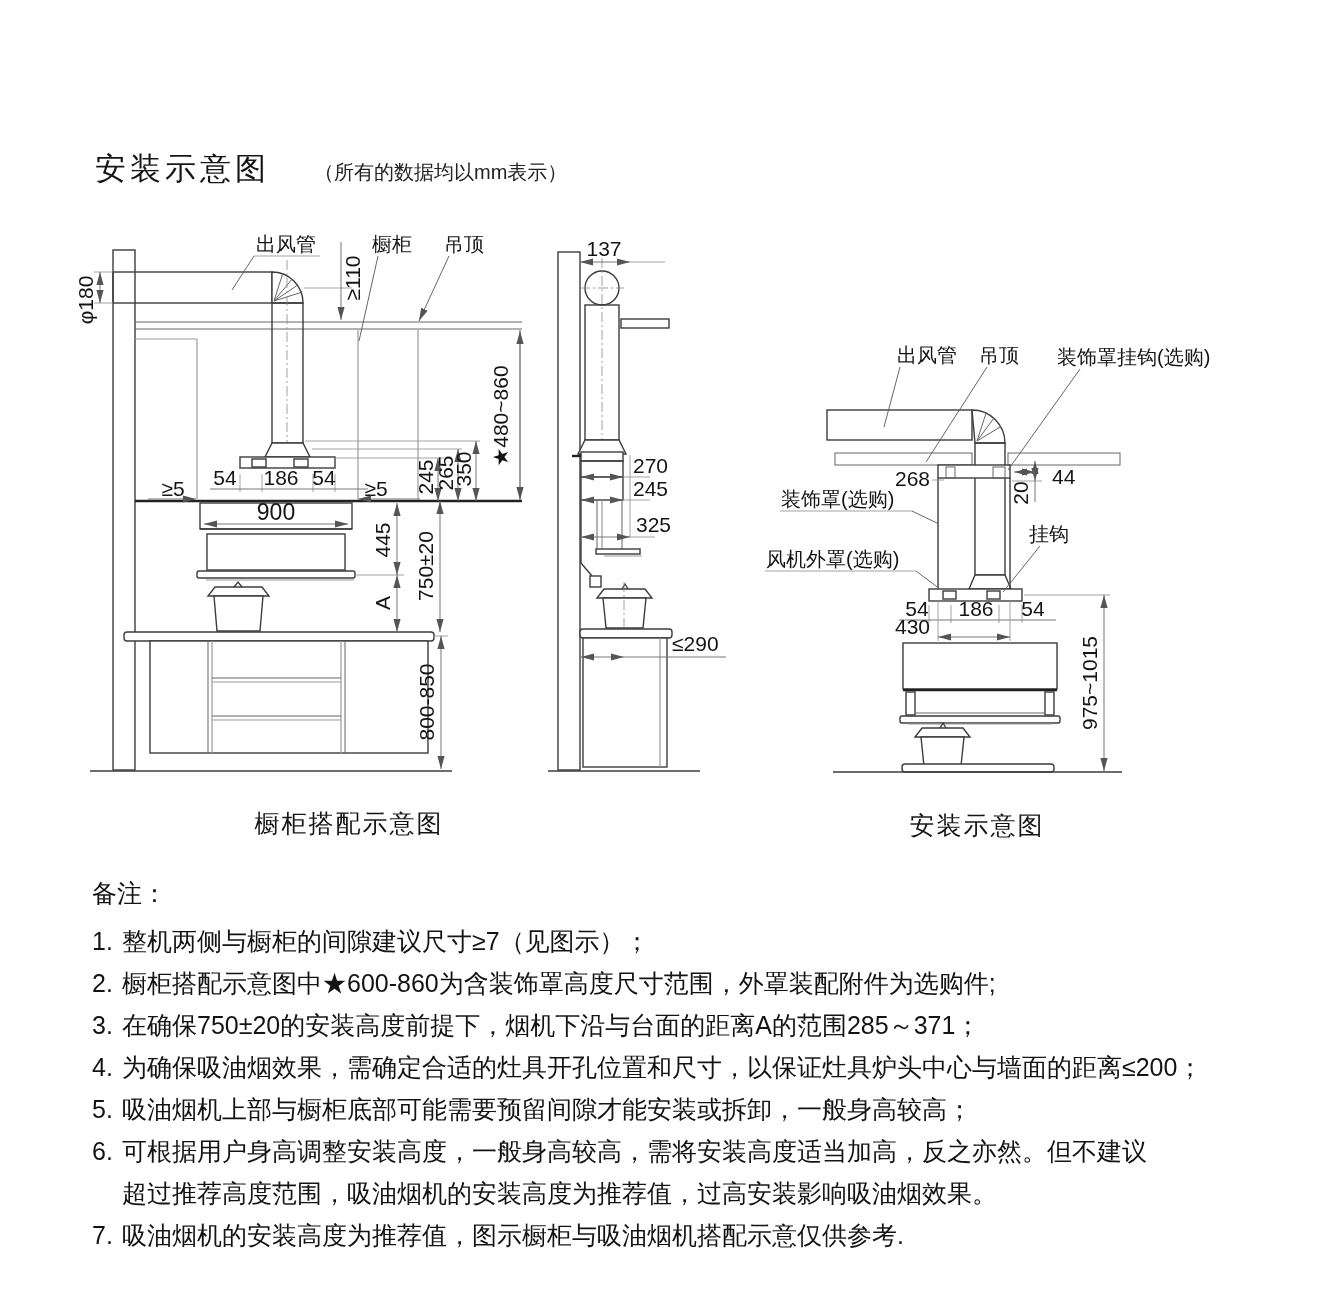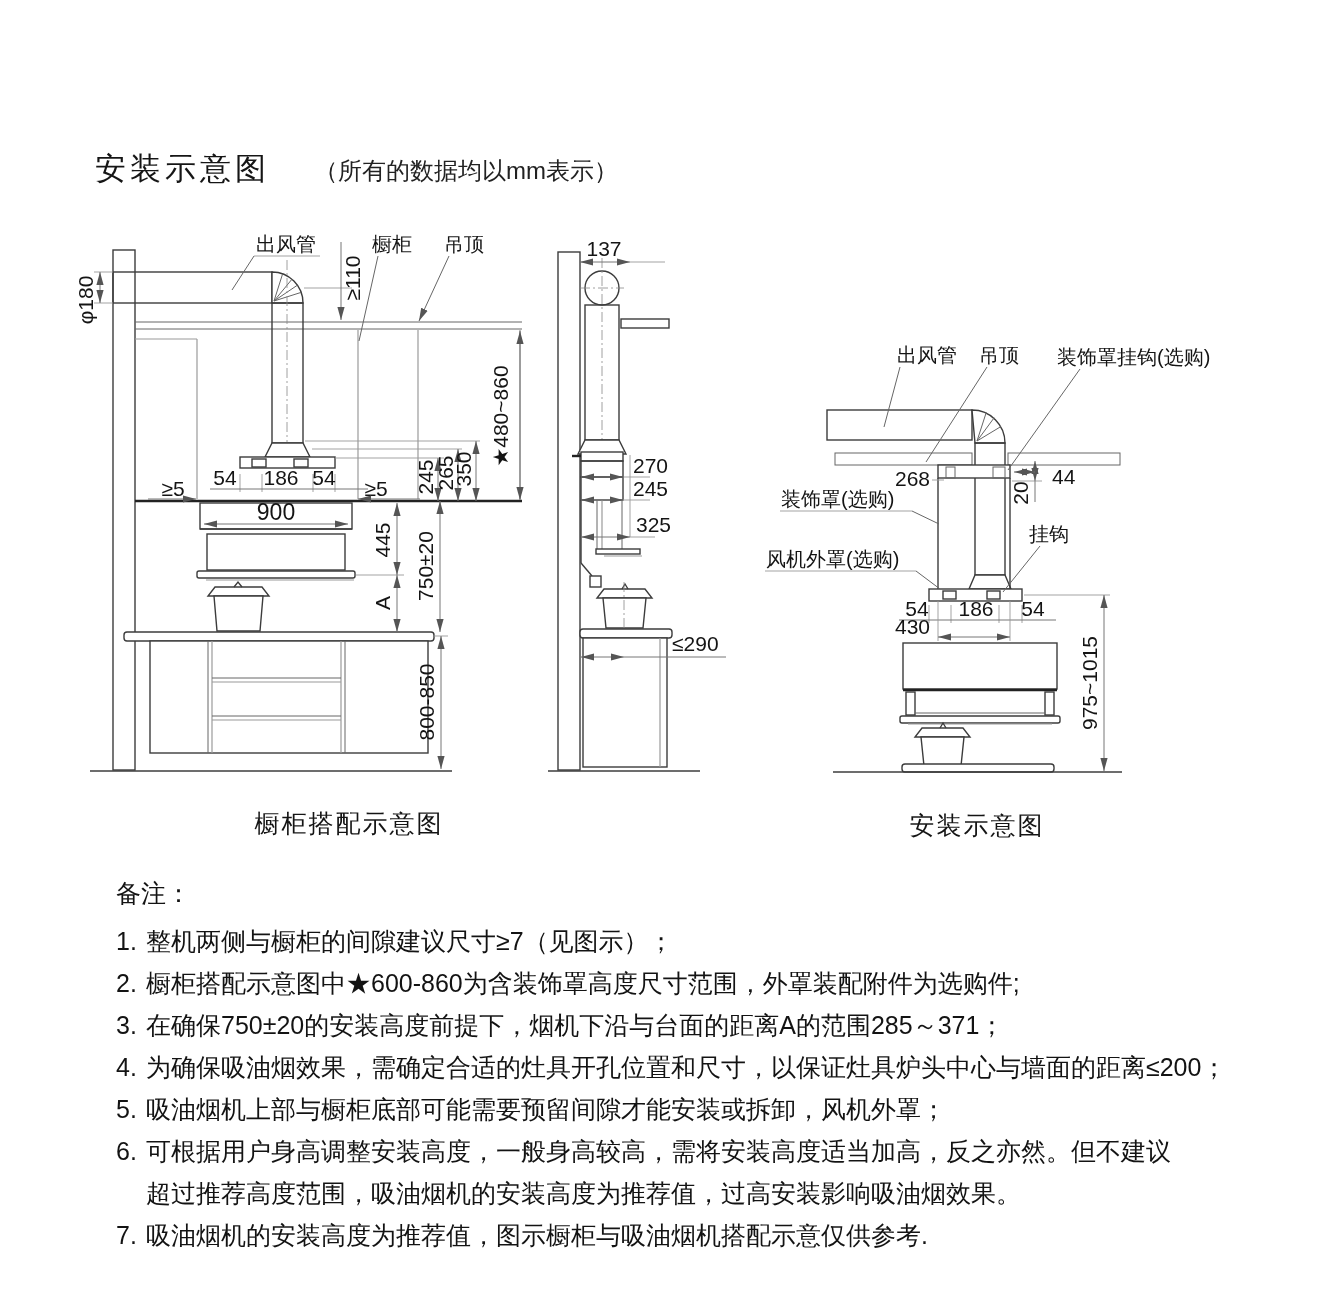--- a/index.html
+++ b/index.html
@@ -1,22 +1,22 @@
 <!DOCTYPE html>
 <html><head>
 <meta charset="utf-8">
 <style>
   html,body{margin:0;padding:0;background:#fff;}
   .page{position:relative;width:1333px;height:1306px;background:#fff;overflow:hidden;
         font-family:"Liberation Sans", sans-serif;color:#111;}
   .title{position:absolute;left:62px;top:74px;font-size:38px;letter-spacing:4px;color:#151515;}
   .subtitle-row{position:absolute;left:95px;top:148px;display:flex;align-items:baseline;}
   .subtitle{font-size:31px;letter-spacing:4px;color:#151515;}
-  .subtitle-note{font-size:24px;margin-left:44px;color:#222;}
-  .notes{position:absolute;left:92px;top:872px;width:1218px;font-size:25px;color:#131313;margin-left:24px;}
+  .subtitle-note{font-size:20px;margin-left:44px;color:#222;}
+  .notes{position:absolute;left:92px;top:872px;width:1218px;font-size:25px;color:#131313;}
   .notes-heading{line-height:42px;margin-bottom:6px;}
   .note-item{display:flex;line-height:42px;}
   .note-item .num{flex:0 0 30px;}
   .note-item .txt{flex:1;white-space:pre-wrap;}
   svg.drawing{position:absolute;left:0;top:0;}
   svg text{font-family:"Liberation Sans", sans-serif;fill:#141414;}
   text.d{font-size:21px;}
   text.lab{font-size:20px;}
   text.cap{font-size:25px;letter-spacing:2px;}
   .ln{stroke:#3c3c3c;stroke-width:1.4;fill:none;}
@@ -379,21 +379,21 @@
     <div class="note-item">
       <span class="num">3.</span>
       <span class="txt">在确保750±20的安装高度前提下，烟机下沿与台面的距离A的范围285～371；</span>
     </div>
     <div class="note-item">
       <span class="num">4.</span>
       <span class="txt">为确保吸油烟效果，需确定合适的灶具开孔位置和尺寸，以保证灶具炉头中心与墙面的距离≤200；</span>
     </div>
     <div class="note-item">
       <span class="num">5.</span>
-      <span class="txt">吸油烟机上部与橱柜底部可能需要预留间隙才能安装或拆卸，风机外罩；</span>
+      <span class="txt">吸油烟机上部与橱柜底部可能需要预留间隙才能安装或拆卸，一般身高较高；</span>
     </div>
     <div class="note-item">
       <span class="num">6.</span>
       <span class="txt">可根据用户身高调整安装高度，一般身高较高，需将安装高度适当加高，反之亦然。但不建议
 超过推荐高度范围，吸油烟机的安装高度为推荐值，过高安装影响吸油烟效果。</span>
     </div>
     <div class="note-item">
       <span class="num">7.</span>
       <span class="txt">吸油烟机的安装高度为推荐值，图示橱柜与吸油烟机搭配示意仅供参考.</span>
     </div>

